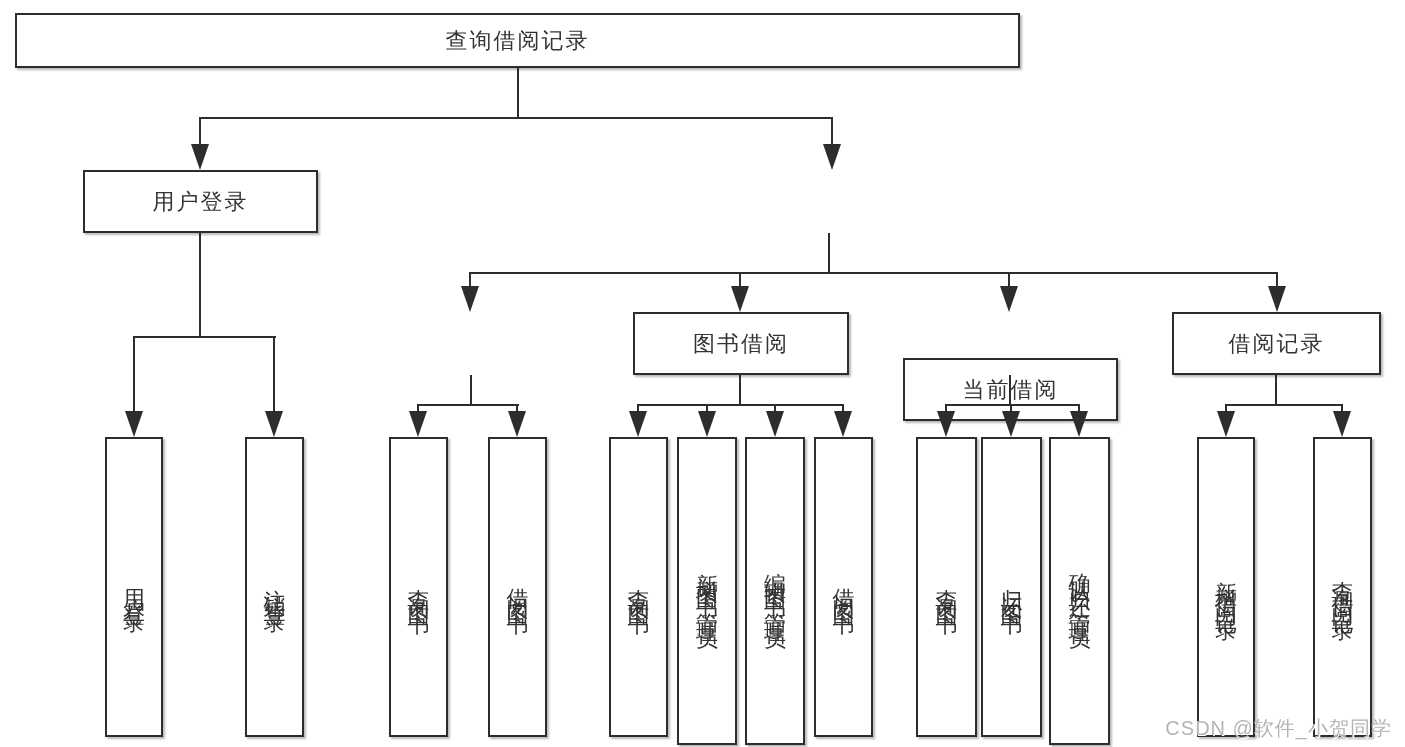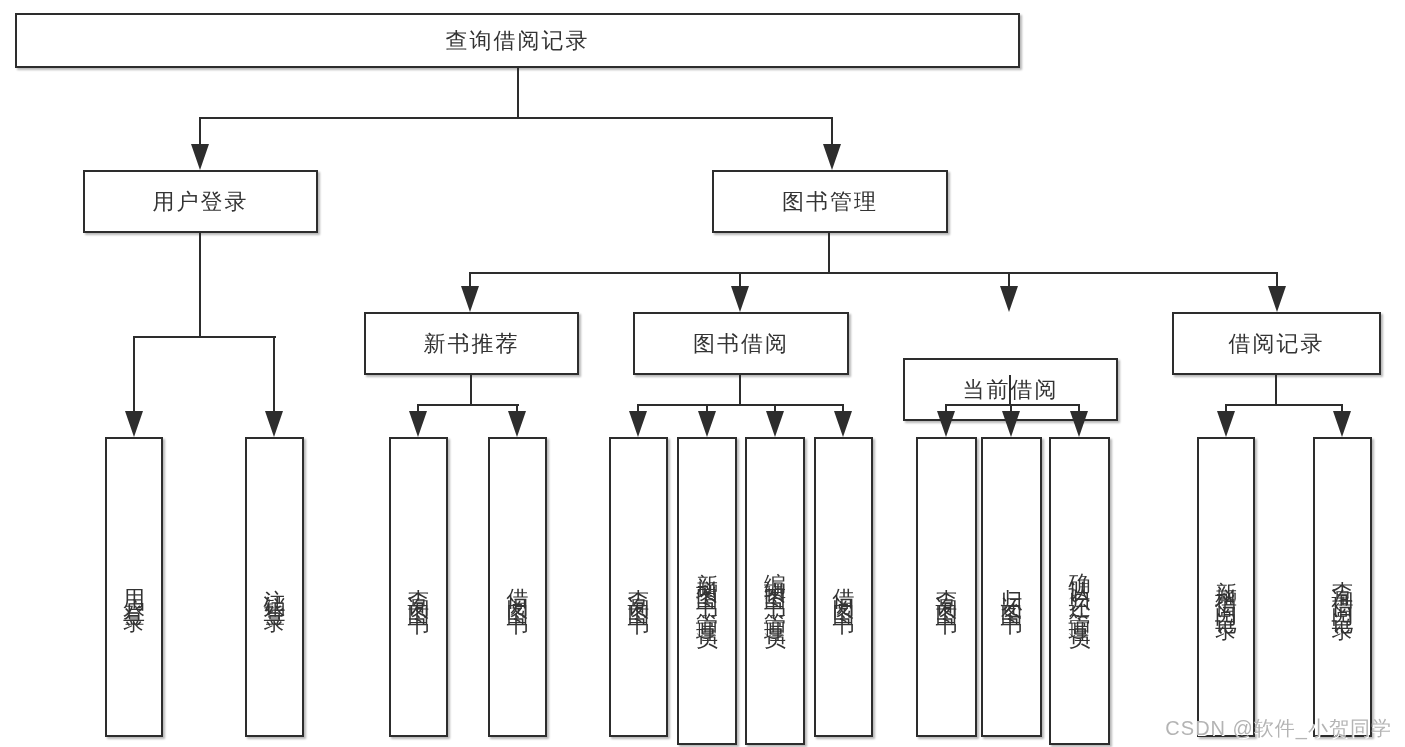--- a/index.html
+++ b/index.html
@@ -35,27 +35,21 @@
 
 <div class="canvas">
 
   <div class="box hbox" style="left: 15px; top: 13px; width: 1005px; height: 55px; border-color: rgb(45, 45, 45); background: rgb(255, 255, 255); color: rgb(51, 51, 51);">
     <span>查询借阅记录</span>
   </div>
 
   <div class="box hbox" style="left: 83px; top: 170px; width: 235px; height: 63px; border-color: rgb(45, 45, 45); background: rgb(255, 255, 255); color: rgb(51, 51, 51);">
     <span>用户登录</span>
   </div>
-  <div class="box hbox" style="left: 712px; top: 170px; width: 236px; height: 63px; border-color: rgb(45, 45, 45); background: rgb(255, 255, 255); color: rgb(51, 51, 51);">
-    <span>图书管理</span>
-  </div>
 
-  <div class="box hbox" style="left: 364px; top: 312px; width: 215px; height: 63px; border-color: rgb(45, 45, 45); background: rgb(255, 255, 255); color: rgb(51, 51, 51);">
-    <span>新书推荐</span>
-  </div>
   <div class="box hbox" style="left: 633px; top: 312px; width: 216px; height: 63px; border-color: rgb(45, 45, 45); background: rgb(255, 255, 255); color: rgb(51, 51, 51);">
     <span>图书借阅</span>
   </div>
   <div class="box hbox" style="left: 903px; top: 312px; width: 215px; height: 63px; border-color: rgb(45, 45, 45); background: rgb(255, 255, 255); color: rgb(51, 51, 51); margin-top: 46px;">
     <span>当前借阅</span>
   </div>
   <div class="box hbox" style="left: 1172px; top: 312px; width: 209px; height: 63px; border-color: rgb(45, 45, 45); background: rgb(255, 255, 255); color: rgb(51, 51, 51);">
     <span>借阅记录</span>
   </div>
 

